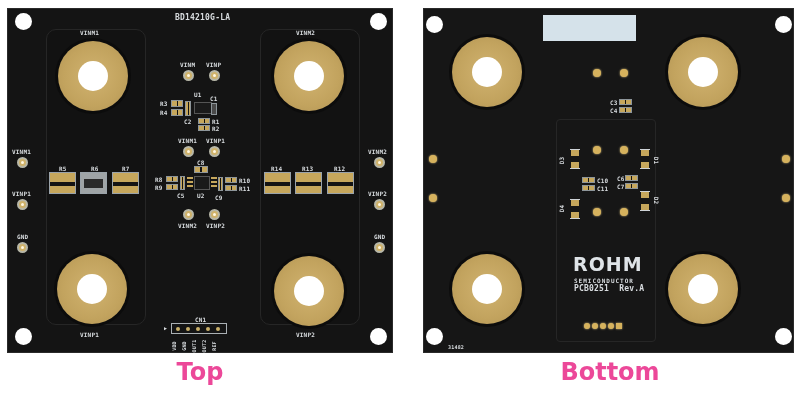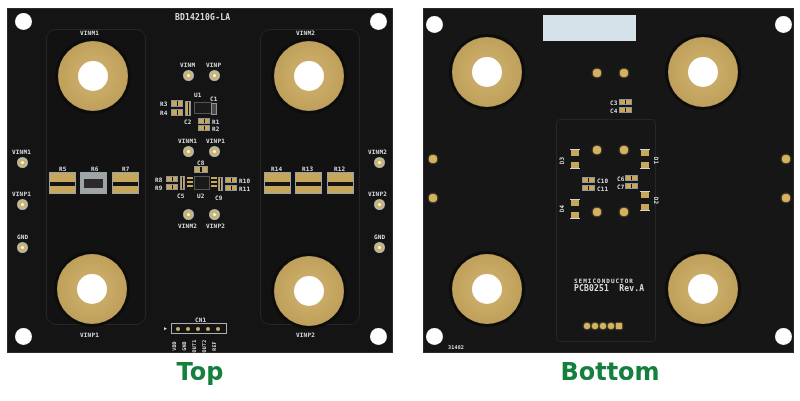--- a/index.html
+++ b/index.html
@@ -47,21 +47,21 @@
   .diode { position: absolute; width: 10px; height: 20px; border: 1px solid #cfd4d8; border-left: none; border-right: none; }
   .diode .p1, .diode .p2 { position: absolute; left: 1px; width: 8px; height: 6px; background: #c6a75c; }
   .diode .p1 { top: 0; } .diode .p2 { bottom: 0; }
 
   .trace { position: absolute; border: 1px solid #262626; border-radius: 4px; }
 
   .header-box { position: absolute; border: 1px solid #aab0b4; }
   .hpin { position: absolute; width: 4px; height: 4px; border-radius: 50%; background: #c9b06a; }
 
   .caption { position: absolute; font-family: "DejaVu Sans", sans-serif; font-weight: bold;
-             font-size: 24px; color: #15803d; text-align: center; }
+             font-size: 24px; color: #ec4899; text-align: center; }
 
   .sticker { position: absolute; background: #d5e2ea; }
 
   .brand { position: absolute; color: #dfe4e8; font-family: "DejaVu Sans", sans-serif; font-weight: bold;
            font-size: 19px; letter-spacing: 1px; }
 </style>
 </head>
 <body>
 
 <div id="board-top" class="board">
@@ -250,20 +250,21 @@
 
   <div class="smd gap" style="left:158px;top:168px;width:13px;height:6px;"></div>
   <div class="silk" style="left:173px;top:168px;">C10</div>
   <div class="smd gap" style="left:158px;top:176px;width:13px;height:6px;"></div>
   <div class="silk" style="left:173px;top:176px;">C11</div>
   <div class="silk" style="left:193px;top:166px;">C6</div>
   <div class="smd gap" style="left:201px;top:166px;width:13px;height:6px;"></div>
   <div class="silk" style="left:193px;top:174px;">C7</div>
   <div class="smd gap" style="left:201px;top:174px;width:13px;height:6px;"></div>
 
+  <div class="brand" style="left:149px;top:244px;">ROHM</div>
   <div class="silk" style="left:150px;top:268px;font-size:6px;letter-spacing:1px;">SEMICONDUCTOR</div>
   <div class="silk big" style="left:150px;top:275px;white-space:pre;">PCB0251  Rev.A</div>
 
   <div class="via" style="left:160px;top:314px;width:6px;height:6px;"></div>
   <div class="via" style="left:168px;top:314px;width:6px;height:6px;"></div>
   <div class="via" style="left:176px;top:314px;width:6px;height:6px;"></div>
   <div class="via" style="left:184px;top:314px;width:6px;height:6px;"></div>
   <div class="via" style="left:192px;top:314px;width:6px;height:6px;border-radius:0;"></div>
 
   <div class="silk" style="left:24px;top:335px;font-size:5px;">31482</div>

